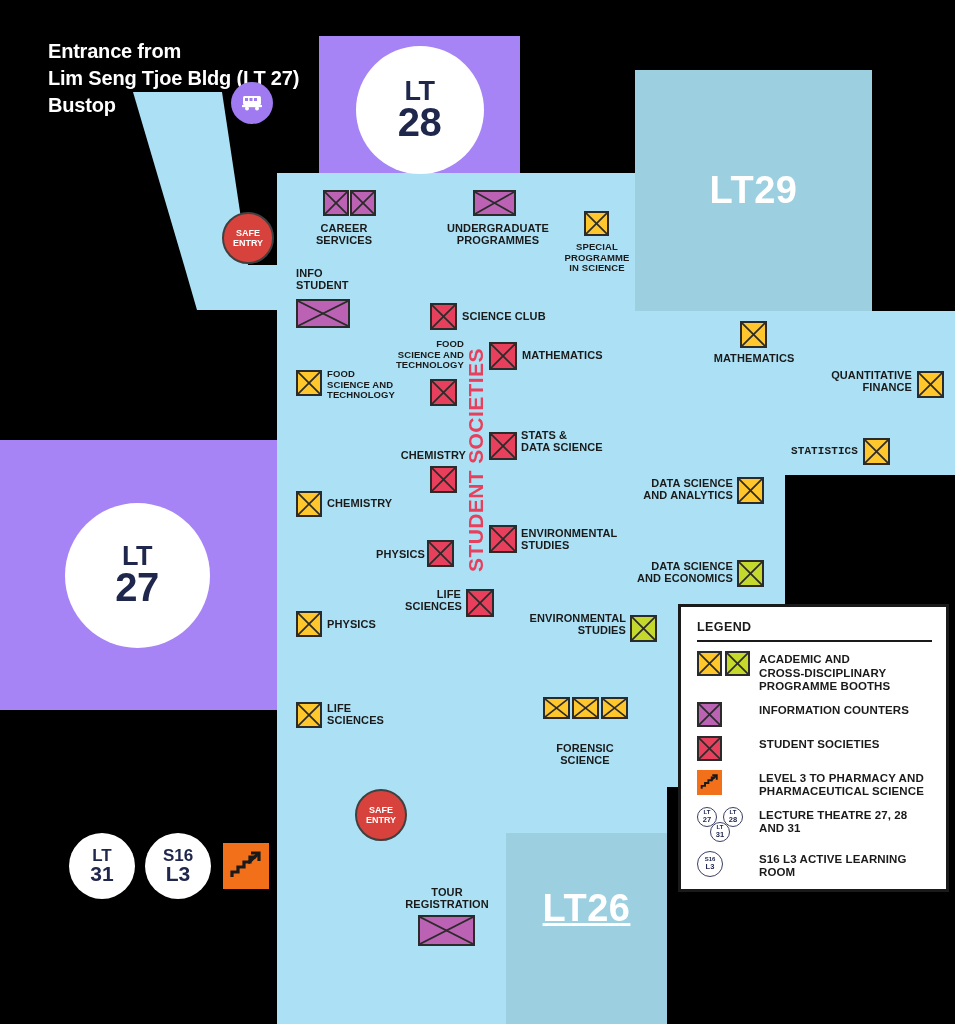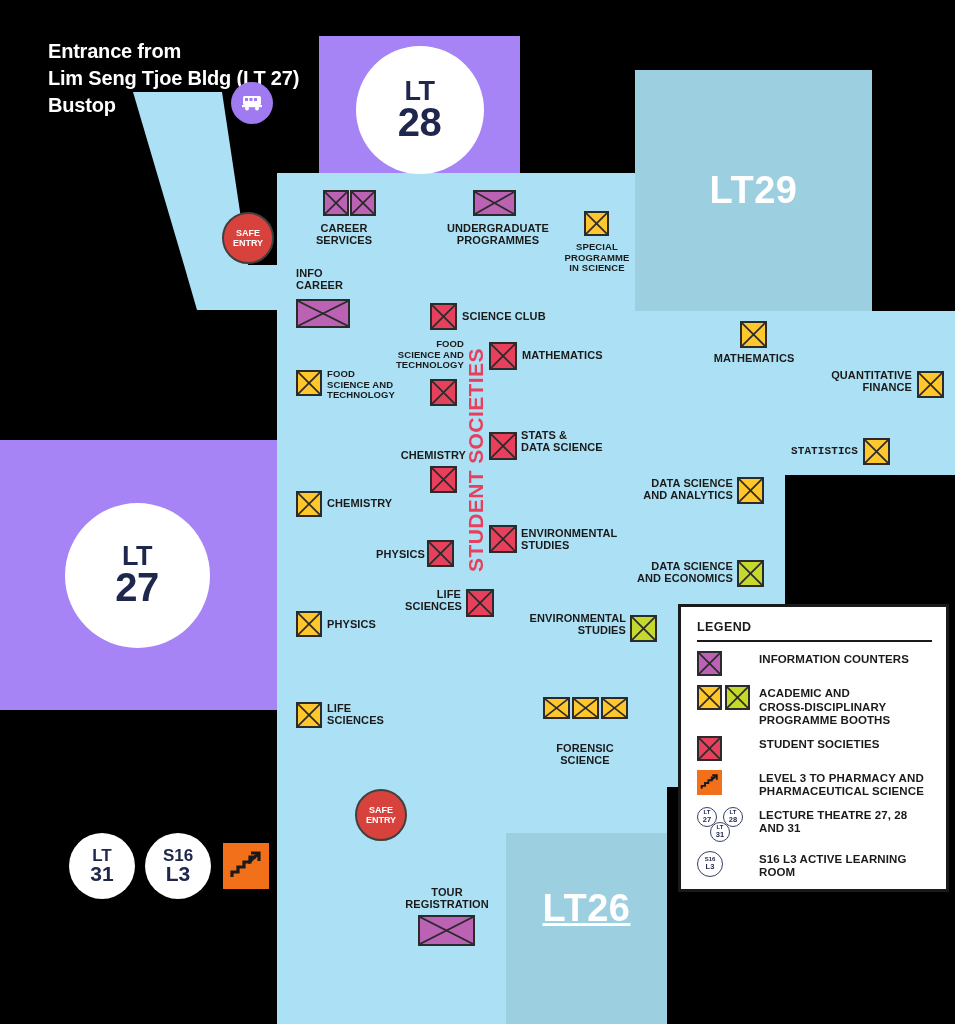--- a/index.html
+++ b/index.html
@@ -305,21 +305,21 @@
       <div class="blabel ct sm" style="left: 559px; top: 242px; width: 76px;">SPECIAL
 PROGRAMME
 IN SCIENCE</div>
       <div class="booth" style="left: 296px; top: 299px; width: 54px; height: 29px; background: rgb(187, 98, 180);">
         <svg viewBox="0 0 54 29" preserveAspectRatio="none">
           <line x1="0" y1="0" x2="54" y2="29"></line>
           <line x1="54" y1="0" x2="0" y2="29"></line>
         </svg>
       </div>
       <div class="blabel lt" style="left: 296px; top: 267px; width: 90px;">INFO
-CAREER</div>
+STUDENT</div>
       <div class="booth" style="left: 430px; top: 303px; width: 27px; height: 27px; background: rgb(232, 64, 92);">
         <svg viewBox="0 0 27 27" preserveAspectRatio="none">
           <line x1="0" y1="0" x2="27" y2="27"></line>
           <line x1="27" y1="0" x2="0" y2="27"></line>
         </svg>
       </div>
       <div class="blabel lt" style="left: 462px; top: 310px; width: 100px;">SCIENCE CLUB</div>
       <div class="booth" style="left: 430px; top: 379px; width: 27px; height: 27px; background: rgb(232, 64, 92);">
         <svg viewBox="0 0 27 27" preserveAspectRatio="none">
           <line x1="0" y1="0" x2="27" y2="27"></line>
@@ -496,47 +496,47 @@
       <path d="M22 4 L30 4 L30 12" stroke="#1A1A1A" stroke-width="3.2" fill="none"></path>
       <path d="M19 14 L29 5" stroke="#1A1A1A" stroke-width="3.2" fill="none"></path>
     </svg>
   </div>
 
   <div id="legend">
     <div id="legend-title">LEGEND</div>
     <div id="legend-rows">
         <div class="legend-row">
           <div class="legend-swatches">
+            <div class="legend-sw" style="background:#FFC72C;">
+              <svg viewBox="0 0 25 25" preserveAspectRatio="none">
+                <line x1="0" y1="0" x2="25" y2="25"></line>
+                <line x1="25" y1="0" x2="0" y2="25"></line>
+              </svg>
+            </div>
+            <div class="legend-sw" style="background:#C5D92D;">
+              <svg viewBox="0 0 25 25" preserveAspectRatio="none">
+                <line x1="0" y1="0" x2="25" y2="25"></line>
+                <line x1="25" y1="0" x2="0" y2="25"></line>
+              </svg>
+            </div>
+          </div>
+          <div class="legend-text">ACADEMIC AND
+CROSS-DISCIPLINARY
+PROGRAMME BOOTHS</div>
+        </div>
+        <div class="legend-row">
+          <div class="legend-swatches">
             <div class="legend-sw" style="background:#BB62B4;">
               <svg viewBox="0 0 25 25" preserveAspectRatio="none">
                 <line x1="0" y1="0" x2="25" y2="25"></line>
                 <line x1="25" y1="0" x2="0" y2="25"></line>
               </svg>
             </div>
           </div>
           <div class="legend-text">INFORMATION COUNTERS</div>
-        </div>
-        <div class="legend-row">
-          <div class="legend-swatches">
-            <div class="legend-sw" style="background:#FFC72C;">
-              <svg viewBox="0 0 25 25" preserveAspectRatio="none">
-                <line x1="0" y1="0" x2="25" y2="25"></line>
-                <line x1="25" y1="0" x2="0" y2="25"></line>
-              </svg>
-            </div>
-            <div class="legend-sw" style="background:#C5D92D;">
-              <svg viewBox="0 0 25 25" preserveAspectRatio="none">
-                <line x1="0" y1="0" x2="25" y2="25"></line>
-                <line x1="25" y1="0" x2="0" y2="25"></line>
-              </svg>
-            </div>
-          </div>
-          <div class="legend-text">ACADEMIC AND
-CROSS-DISCIPLINARY
-PROGRAMME BOOTHS</div>
         </div>
         <div class="legend-row">
           <div class="legend-swatches">
             <div class="legend-sw" style="background:#E8405C;">
               <svg viewBox="0 0 25 25" preserveAspectRatio="none">
                 <line x1="0" y1="0" x2="25" y2="25"></line>
                 <line x1="25" y1="0" x2="0" y2="25"></line>
               </svg>
             </div>
           </div>

